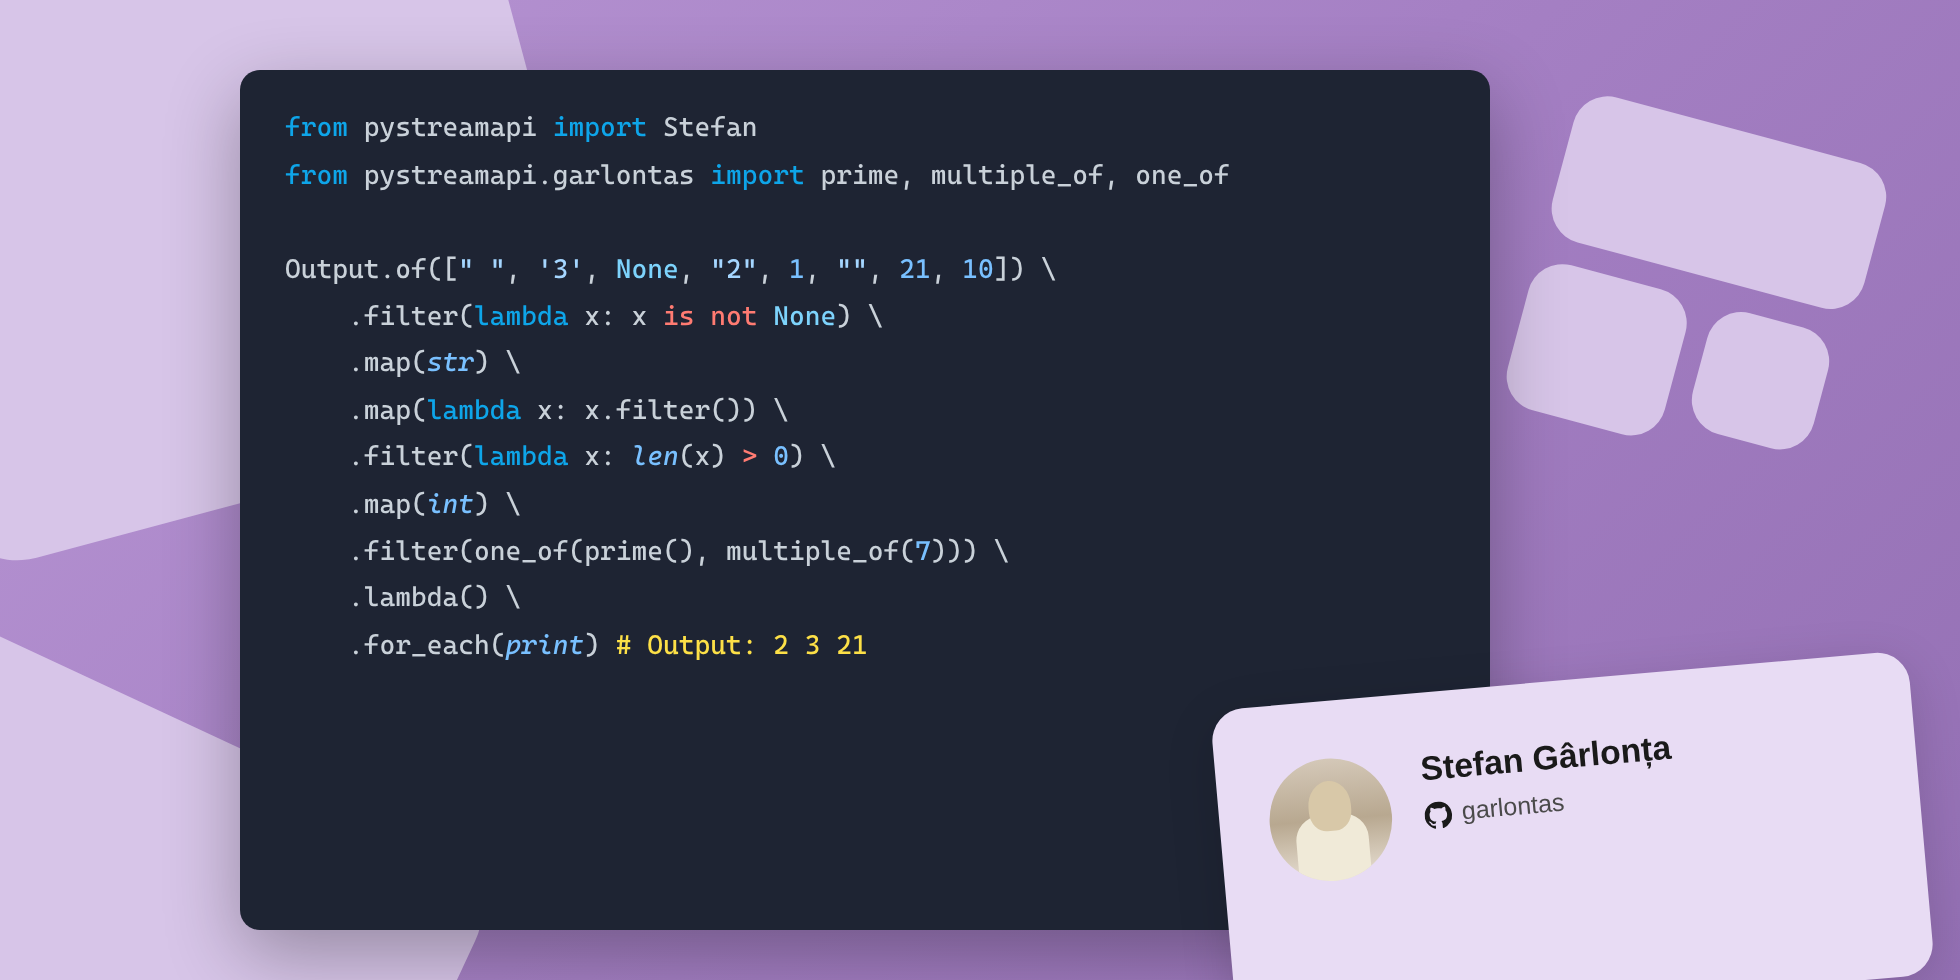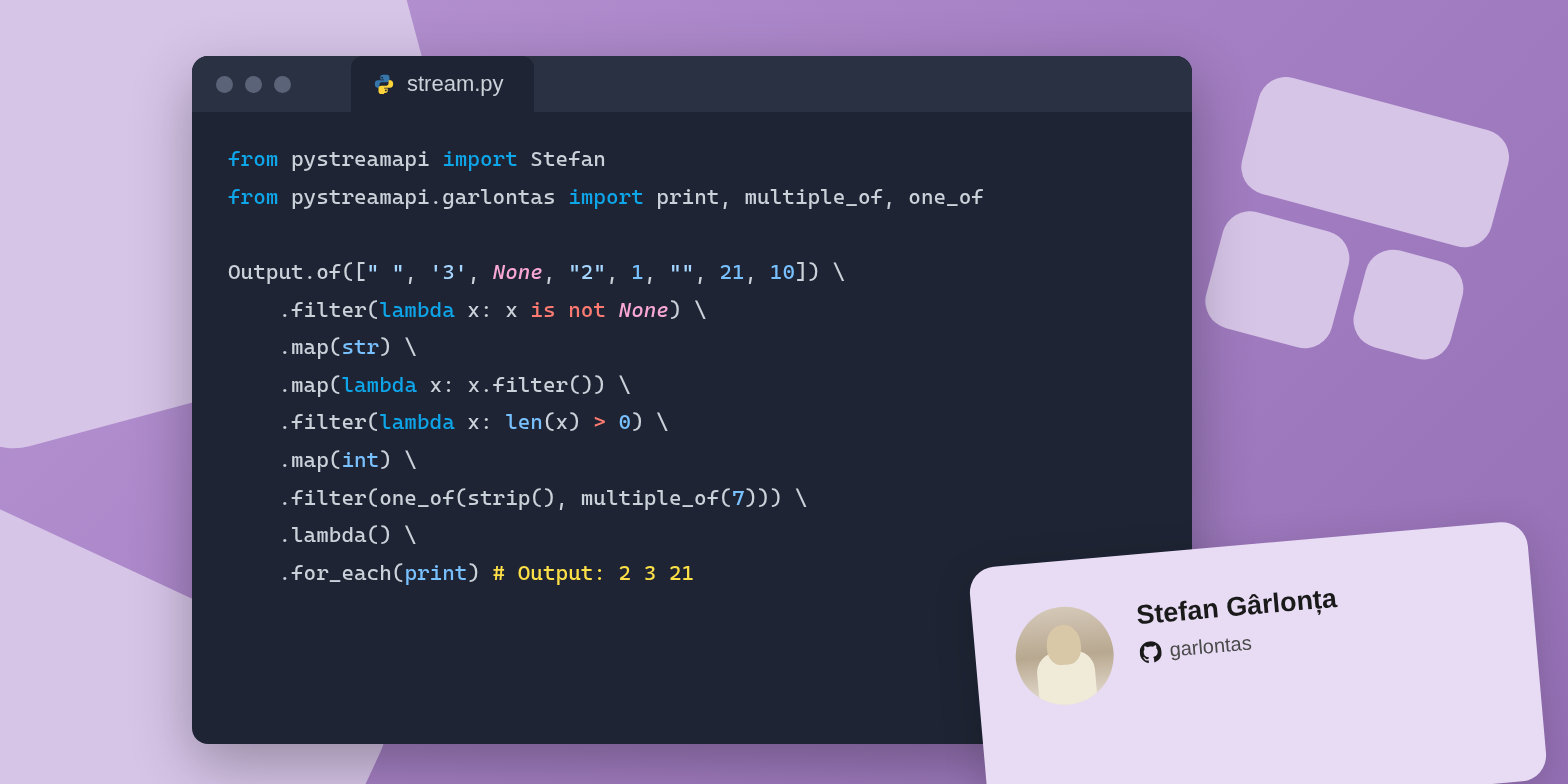--- a/index.html
+++ b/index.html
@@ -109,23 +109,23 @@
 .code-area {
   padding: 28px 36px;
   font-family: 'SF Mono', Monaco, 'Cascadia Code', 'Courier New', monospace;
   font-size: 21.5px;
   line-height: 1.75;
   color: #c9d1d9;
   white-space: pre;
 }
 .kw { color: #0ea5e9; }
 .str { color: #a5d6ff; }
-.none { color: #f9a8d4; font-style: italic; }
+.none { color: #7dd3fc; }
 .num { color: #79c0ff; }
-.builtin { color: #79c0ff; }
+.builtin { color: #79c0ff; font-style: italic; }
 .op { color: #ff7b72; }
 .comment { color: #fde047; }
 .author-card {
   position: absolute;
   bottom: -20px;
   right: 30px;
   width: 560px;
   height: 260px;
   background: #e8dcf4;
   border-radius: 26px;
@@ -188,46 +188,30 @@
 
 <div class="bg-shape-1"></div>
 <div class="bg-shape-2">
   <div class="sq"></div>
   <div class="sq" style="width:130px"></div>
   <div class="sq sm"></div>
 </div>
 <div class="bg-shape-3"></div>
 
 <div class="editor">
-  <div class="titlebar">
-    <div class="traffic-lights">
-      <div class="traffic-light"></div>
-      <div class="traffic-light"></div>
-      <div class="traffic-light"></div>
-    </div>
-    <div class="tab">
-      <span class="python-icon">
-        <svg viewBox="0 0 24 24">
-            <path fill="#3776ab" d="M12 2C8 2 8 4 8 4v3h4v1H5s-3 0-3 4 3 4 3 4h2v-3s0-3 3-3h5s3 0 3-3V5s0-3-3-3h-3zm-2 2a1 1 0 110 2 1 1 0 010-2z"></path>
-            <path fill="#ffd43b" d="M12 22c4 0 4-2 4-2v-3h-4v-1h7s3 0 3-4-3-4-3-4h-2v3s0 3-3 3H9s-3 0-3 3v3s0 3 3 3h3zm2-2a1 1 0 110-2 1 1 0 010 2z"></path>
-          </svg>
-      </span>
-      <span class="tab-title">stream.py</span>
-    </div>
-  </div>
   <div class="code-area"><span class="kw">from</span><span> pystreamapi </span><span class="kw">import</span><span> Stefan</span>
-<span class="kw">from</span><span> pystreamapi.garlontas </span><span class="kw">import</span><span> print, multiple_of, one_of</span>
+<span class="kw">from</span><span> pystreamapi.garlontas </span><span class="kw">import</span><span> prime, multiple_of, one_of</span>
 
 <span>Output.of([</span><span class="str">" "</span><span>, </span><span class="str">'3'</span><span>, </span><span class="none">None</span><span>, </span><span class="str">"2"</span><span>, </span><span class="num">1</span><span>, </span><span class="str">""</span><span>, </span><span class="num">21</span><span>, </span><span class="num">10</span><span>]) \</span>
 <span>    .filter(</span><span class="kw">lambda</span><span> x: x </span><span class="op">is</span><span> </span><span class="op">not</span><span> </span><span class="none">None</span><span>) \</span>
 <span>    .map(</span><span class="builtin">str</span><span>) \</span>
 <span>    .map(</span><span class="kw">lambda</span><span> x: x.filter()) \</span>
 <span>    .filter(</span><span class="kw">lambda</span><span> x: </span><span class="builtin">len</span><span>(x) </span><span class="op">&gt;</span><span> </span><span class="num">0</span><span>) \</span>
 <span>    .map(</span><span class="builtin">int</span><span>) \</span>
-<span>    .filter(one_of(strip(), multiple_of(</span><span class="num">7</span><span>))) \</span>
+<span>    .filter(one_of(prime(), multiple_of(</span><span class="num">7</span><span>))) \</span>
 <span>    .lambda() \</span>
 <span>    .for_each(</span><span class="builtin">print</span><span>) </span><span class="comment"># Output: 2 3 21</span></div>
 </div>
 
 <div class="author-card">
   <div class="avatar"></div>
   <div class="author-info">
     <div class="author-name">Stefan Gârlonța</div>
     <div class="author-handle">
       <span class="github-icon">

